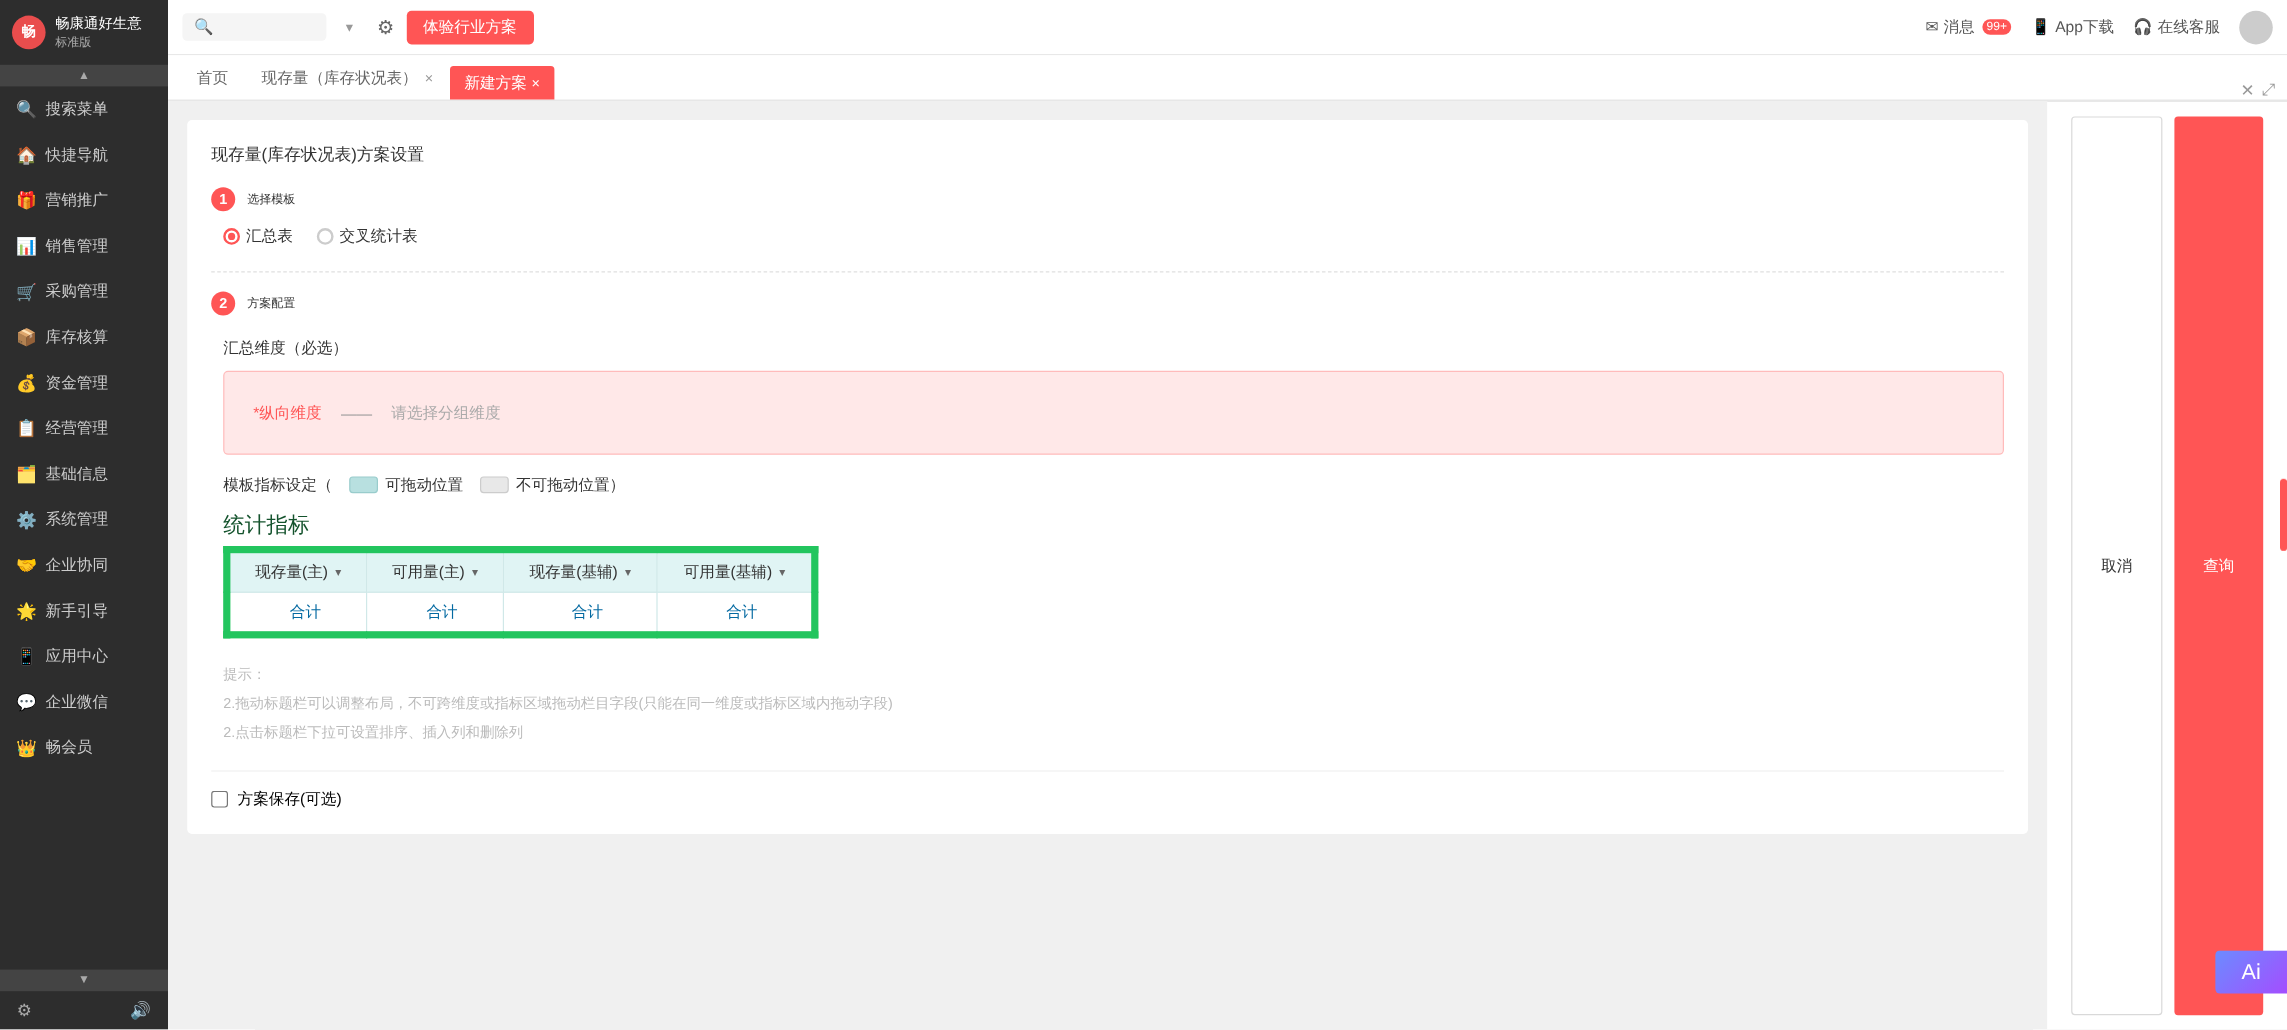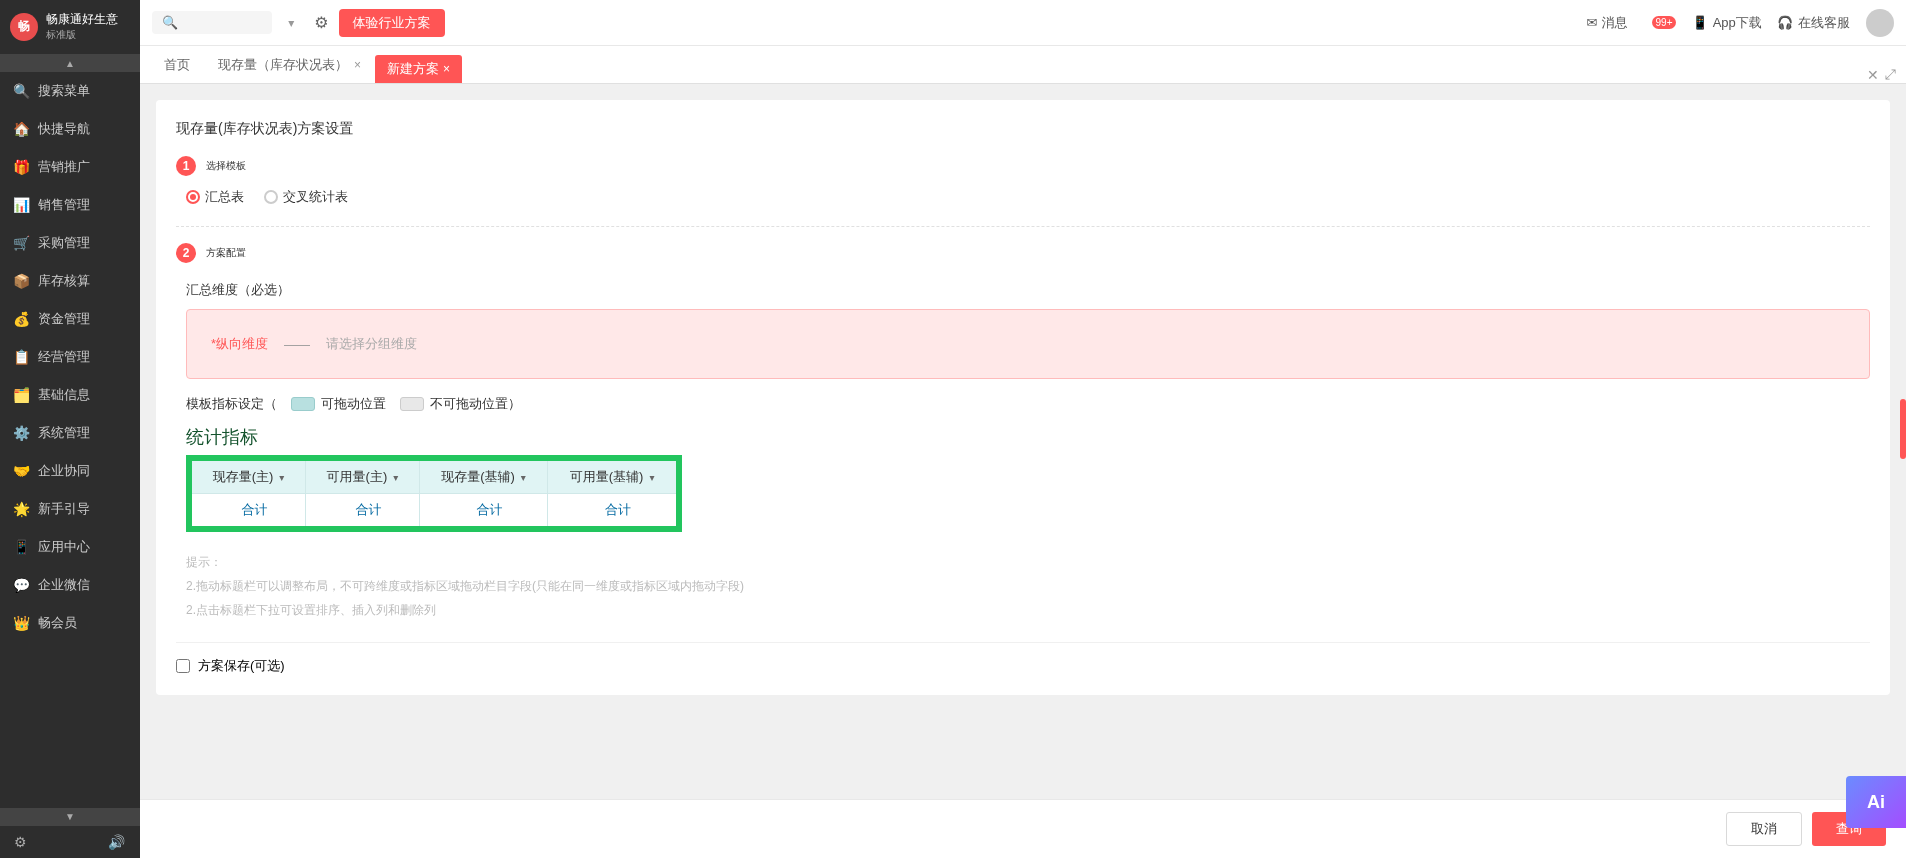--- a/index.html
+++ b/index.html
@@ -71,21 +71,21 @@
     }
     .topbar-dropdown { color: #999; cursor: pointer; font-size: 12px; padding: 2px 6px; }
     .topbar-gear { color: #666; cursor: pointer; font-size: 16px; margin-left: 4px; }
     .topbar-btn-trial {
       background: #f55; color: #fff; border: none; border-radius: 4px;
       padding: 5px 14px; cursor: pointer; font-size: 13px;
     }
     .topbar-right { margin-left: auto; display: flex; align-items: center; gap: 16px; }
     .topbar-right-item { display: flex; align-items: center; gap: 4px; color: #555; font-size: 13px; cursor: pointer; }
     .topbar-badge {
-      background: #f55; color: #fff; border-radius: 8px; font-size: 10px; padding: 1px 4px; margin-left: 20px;
+      background: #f55; color: #fff; border-radius: 8px; font-size: 10px; padding: 1px 4px; margin-left: 2px;
     }
     .topbar-avatar { width: 28px; height: 28px; border-radius: 50%; background: #ccc; }
 
     
     .tabs {
       background: #fff;
       height: 38px;
       display: flex;
       align-items: flex-end;
       padding: 0 10px;
@@ -340,21 +340,21 @@
     <div class="tab-new">
       <span>新建方案</span>
       <span class="tab-close-white">×</span>
     </div>
     <div class="tabs-right">
       <span class="tabs-right-icon">✕</span>
       <span class="tabs-right-icon">⤢</span>
     </div>
   </div>
 
-  <div style="flex:1; display:flex; flex-direction:column; overflow:hidden;">
+  <div style="flex:1; display:flex; flex-direction:row; overflow:hidden;">
     <div class="content">
       <div class="content-panel">
         <div class="panel-title">现存量(库存状况表)方案设置</div>
 
         <div class="step-section">
           <div class="step-header">
             <div class="step-badge">1</div>
             <span class="step-title">选择模板</span>
           </div>
           <div class="step-content">
@@ -460,15 +460,15 @@
     </div>
 
     <div class="footer">
       <button class="btn-cancel">取消</button>
       <button class="btn-query">查询</button>
     </div>
   </div>
 
 </div>
 
-<div style="position:fixed; right:0; bottom:30px; background:linear-gradient(135deg,#6b8cff,#a44dff); color:#fff; font-size:18px; font-weight:bold; width:60px; height:52px; display:flex; align-items:center; justify-content:center; border-radius:4px 0 0 4px; z-index:9999;">Ai</div>
+<div style="position:fixed; right:0; bottom:30px; background:linear-gradient(135deg,#6b8cff,#a44dff); color:#fff; font-size:18px; font-weight:normal; width:60px; height:36px; display:flex; align-items:center; justify-content:center; border-radius:4px 0 0 4px; z-index:9999;">Ai</div>
 
 <div class="right-indicator"></div>
 
 </body></html>

